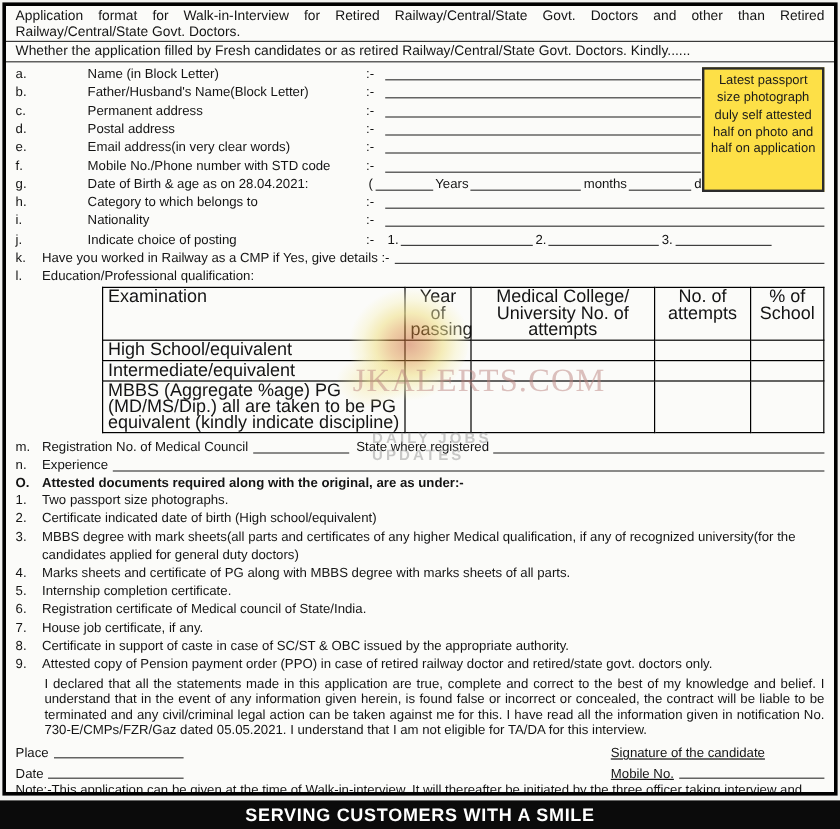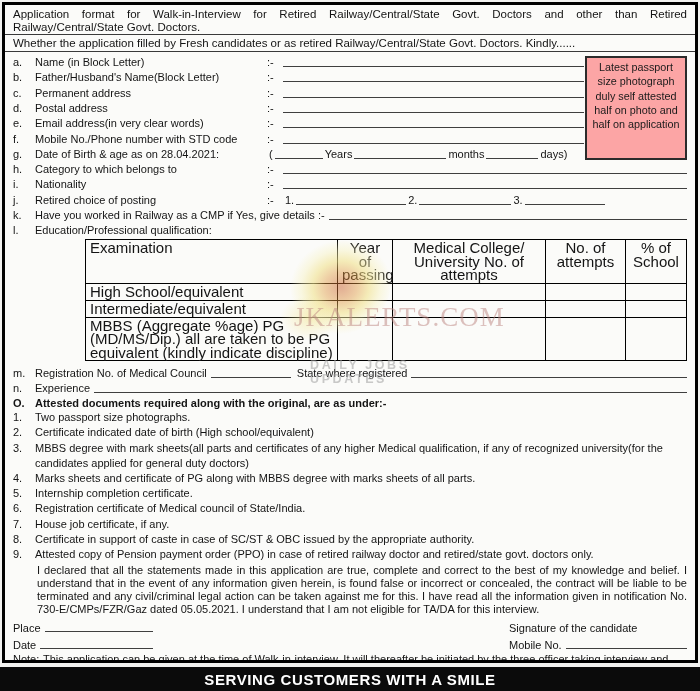--- a/index.html
+++ b/index.html
@@ -24,38 +24,38 @@
     margin:1px 0 1px 0;
   }
   .divider { border-bottom:1px solid #3a3a3a; margin:1px -8px 2px -8px; }
 
   
   .row {
     display:flex; align-items:flex-end;
     height:15.3px; font-size:11px; line-height:13px;
   }
   .letter { width:22px; flex:none; }
-  .flabel { width:232px; flex:none; white-space:nowrap; overflow:hidden; }
+  .flabel { width:232px; flex:none; white-space:nowrap; overflow:hidden;margin-left:38px; }
   .sep { width:16px; flex:none; }
   .ln { border-bottom:1px solid #3f3f3f; margin-bottom:2px; }
   .ln-flex { flex:1; }
   .spacer-photo { width:103px; flex:none; }
   .tok { white-space:nowrap; padding:0 2px; }
   .w48 { width:48px; flex:none; }
   .w92 { width:92px; flex:none; }
   .w52 { width:52px; flex:none; }
   .w80 { width:80px; flex:none; }
   .w110 { width:110px; flex:none; }
   .spacer-j { width:45px; flex:none; }
   .ktext { white-space:nowrap; padding-right:4px; }
 
   
   .photo-box {
     position:absolute; left:585px; top:56px; width:102px; height:104px;
-    border:2px solid #2b2b2b; background:#fca5a5; z-index:4;
+    border:2px solid #2b2b2b; background:#fde047; z-index:4;
     font-size:10.8px; line-height:14.3px; text-align:center;
     padding:2px 1px; color:#1a1a1a;
   }
 
   
   table.qual {
     border-collapse:collapse; margin:2px 0 3px 72px;
     width:601px; font-size:15px; table-layout:fixed;
   }
   table.qual th, table.qual td {
@@ -80,21 +80,21 @@
     font-size:11px; line-height:13px; text-align:justify;
     margin:2px 0 2px 24px;
   }
 
   .sig-row { display:flex; align-items:flex-end; height:16.2px; font-size:11px; }
   .sig-left { display:flex; align-items:flex-end; width:140px; flex:none; }
   .sig-left .lbl { padding-right:4px;margin-top:10px; }
   .sig-left .ln { flex:1; }
   .sig-spacer { flex:1; }
   .sig-right { display:flex; align-items:flex-end; width:178px; flex:none; }
-  .sig-right .lbl { padding-right:4px; white-space:nowrap; }
+  .sig-right .lbl { padding-right:4px; white-space:nowrap;text-decoration:underline; }
   .sig-right .ln { flex:1; }
 
   .note-wrap { position:relative; font-size:11px; line-height:12.4px; margin-top:2px; }
   .ref-num { position:absolute; right:0; bottom:0; font-size:9px; color:#222; }
 
   
   .banner {
     position:absolute; left:0; right:0; bottom:0; height:24px;
     background:#0b0b0b; color:#fff;
     display:flex; align-items:center; justify-content:center;
@@ -205,21 +205,21 @@
     </div>
     <div class="row">
       <span class="letter">i.</span>
       <span class="flabel">Nationality</span>
       <span class="sep">:-</span>
       <span class="ln ln-flex"></span>
     </div>
 
     <div class="row">
       <span class="letter">j.</span>
-      <span class="flabel">Retired choice of posting</span>
+      <span class="flabel">Indicate choice of posting</span>
       <span class="sep">:-</span>
       <span class="tok">1.</span>
       <span class="ln w110"></span>
       <span class="tok">2.</span>
       <span class="ln w92"></span>
       <span class="tok">3.</span>
       <span class="ln w80"></span>
       <span class="spacer-j"></span>
     </div>
 

